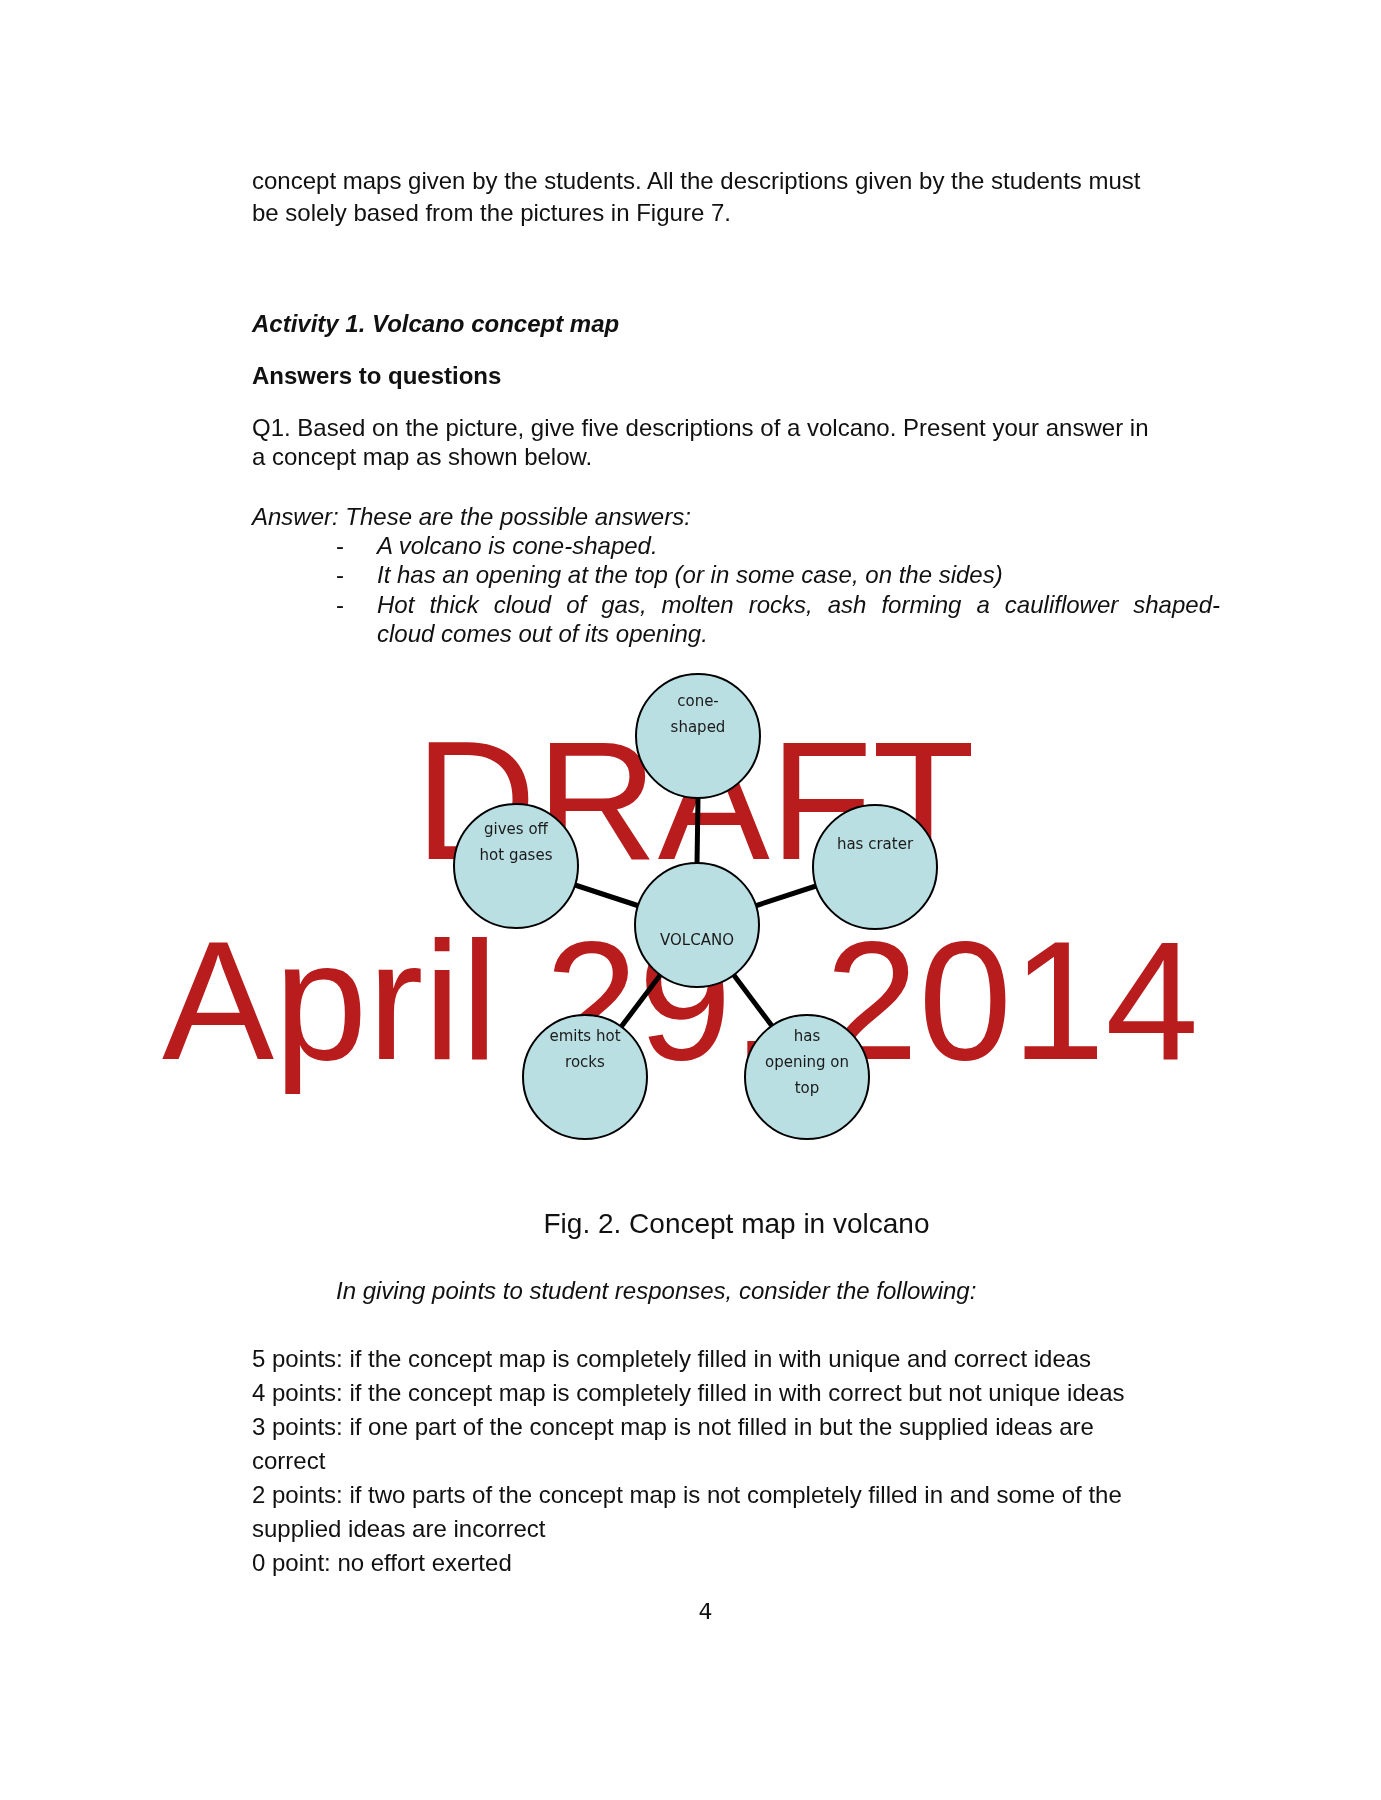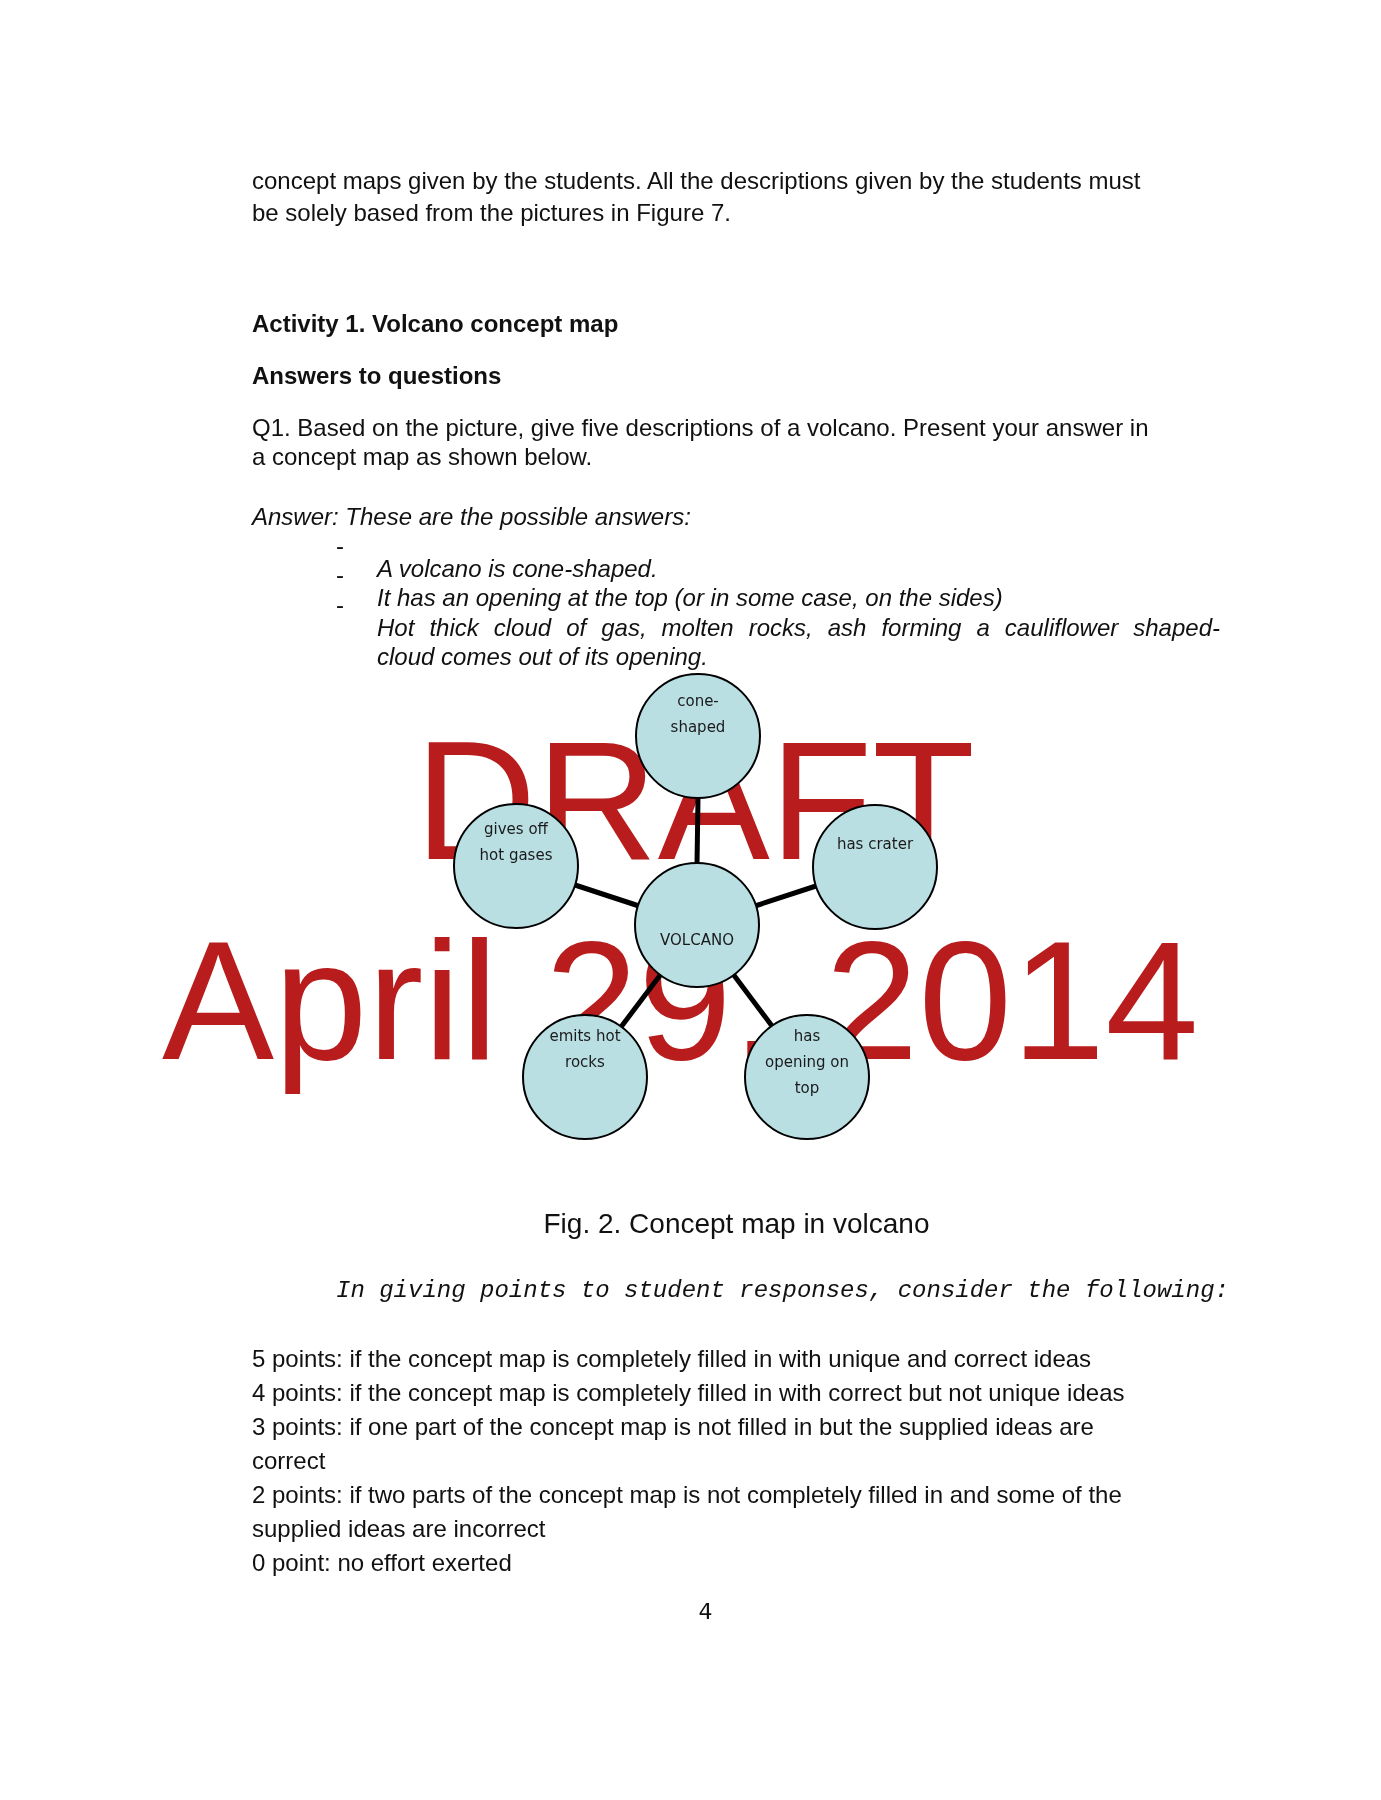--- a/index.html
+++ b/index.html
@@ -5,42 +5,42 @@
   html, body { margin: 0; padding: 0; background: #ffffff; }
   body { width: 1381px; height: 1800px; position: relative; overflow: hidden;
          font-family: "Liberation Sans", sans-serif; color: #111111; }
   .page { position: absolute; left: 0; top: 0; width: 1381px; height: 1800px; }
   .txt { position: absolute; left: 252px; width: 968px; font-size: 24px; line-height: 30px;
          white-space: nowrap; }
   .bold { font-weight: bold; }
   .ital { font-style: italic; }
   .bullet { position: absolute; left: 252px; width: 968px; font-size: 24px; line-height: 30px; font-style: italic; }
   .bullet .dash { position: absolute; left: 84px; top: 0; font-style: normal; }
-  .bullet .btext { position: absolute; left: 125px; top: 0; width: 843px; text-align: justify; white-space: normal; margin-top: 23px; }
+  .bullet .btext { position: absolute; left: 125px; top: 0; width: 843px; text-align: justify; white-space: normal; }
   .justify { text-align: justify; text-align-last: left; white-space: normal; }
 
   .watermark { position: absolute; font-family: "Liberation Sans", sans-serif; color: #b91c1c;
                font-size: 168px; line-height: 168px; white-space: nowrap; z-index: 1; }
 
   svg.map { position: absolute; left: 0; top: 0; z-index: 2; }
   .node-label { font-family: "DejaVu Sans", sans-serif; font-size: 15px; fill: #1a1a1a; }
 
   .caption { position: absolute; left: 0; width: 1381px; text-align: center; font-size: 28px; line-height: 30px; }
   .pagenum { position: absolute; left: 0; width: 1381px; text-align: center; font-size: 22px;
              font-family: "DejaVu Sans", sans-serif; }
 </style>
 </head>
 <body>
 
 <div class="page">
 
   <div class="txt justify" style="top:166px;">concept maps given by the students. All the descriptions given by the students must</div>
   <div class="txt" style="top:198px;">be solely based from the pictures in Figure 7.</div>
 
-  <div class="txt bold" style="top:309px;">Activity 1. Volcano concept map</div>
+  <div class="txt bold" style="top:309px;font-style:italic;">Activity 1. Volcano concept map</div>
   <div class="txt bold" style="top:361px;">Answers to questions</div>
 
   <div class="txt" style="top:413px;">Q1. Based on the picture, give five descriptions of a volcano. Present your answer in</div>
   <div class="txt ital" style="top:502px;">Answer: These are the possible answers:</div>
 
   <div class="txt" style="top:442px;">a concept map as shown below.</div>
 
   <div class="bullet" style="top:531px; height:30px;">
     <span class="dash">-</span>
     <span class="btext">A volcano is cone-shaped.</span>
@@ -95,21 +95,21 @@
         </g>
         <g>
           <circle cx="697" cy="925" r="62" fill="#b9dfe3" stroke="#000" stroke-width="2"></circle>
           <text x="697" y="945" text-anchor="middle" class="node-label">VOLCANO</text>
         </g>
       </g>
   </svg>
 
   <div class="caption" style="top:1209px; padding-left:92px; box-sizing:border-box;">Fig. 2. Concept map in volcano</div>
 
-  <div class="txt ital" style="left:336px; top:1276px;font-family:Liberation Mono, monospace;">In giving points to student responses, consider the following:</div>
+  <div class="txt ital" style="left:336px; top:1276px;">In giving points to student responses, consider the following:</div>
 
   <div class="txt" style="top:1344px;">5 points: if the concept map is completely filled in with unique and correct ideas</div>
   <div class="txt" style="top:1378px;">4 points: if the concept map is completely filled in with correct but not unique ideas</div>
   <div class="txt" style="top:1412px;">3 points: if one part of the concept map is not filled in but the supplied ideas are</div>
   <div class="txt" style="top:1446px;">correct</div>
   <div class="txt" style="top:1480px;">2 points: if two parts of the concept map is not completely filled in and some of the</div>
   <div class="txt" style="top:1514px;">supplied ideas are incorrect</div>
   <div class="txt" style="top:1548px;">0 point: no effort exerted</div>
 
   <div class="pagenum" style="top:1599px; padding-left:30px; box-sizing:border-box;">4</div>

